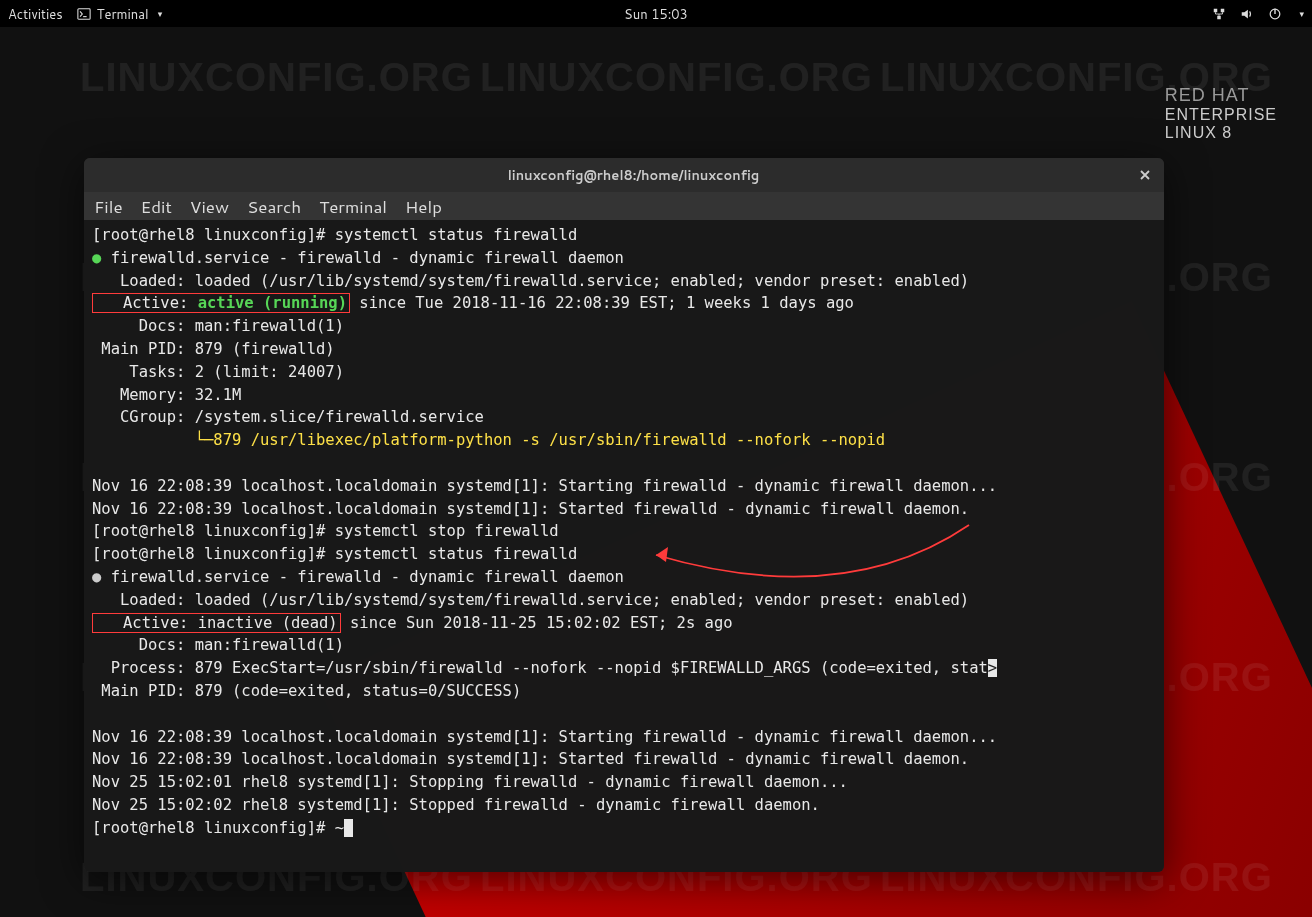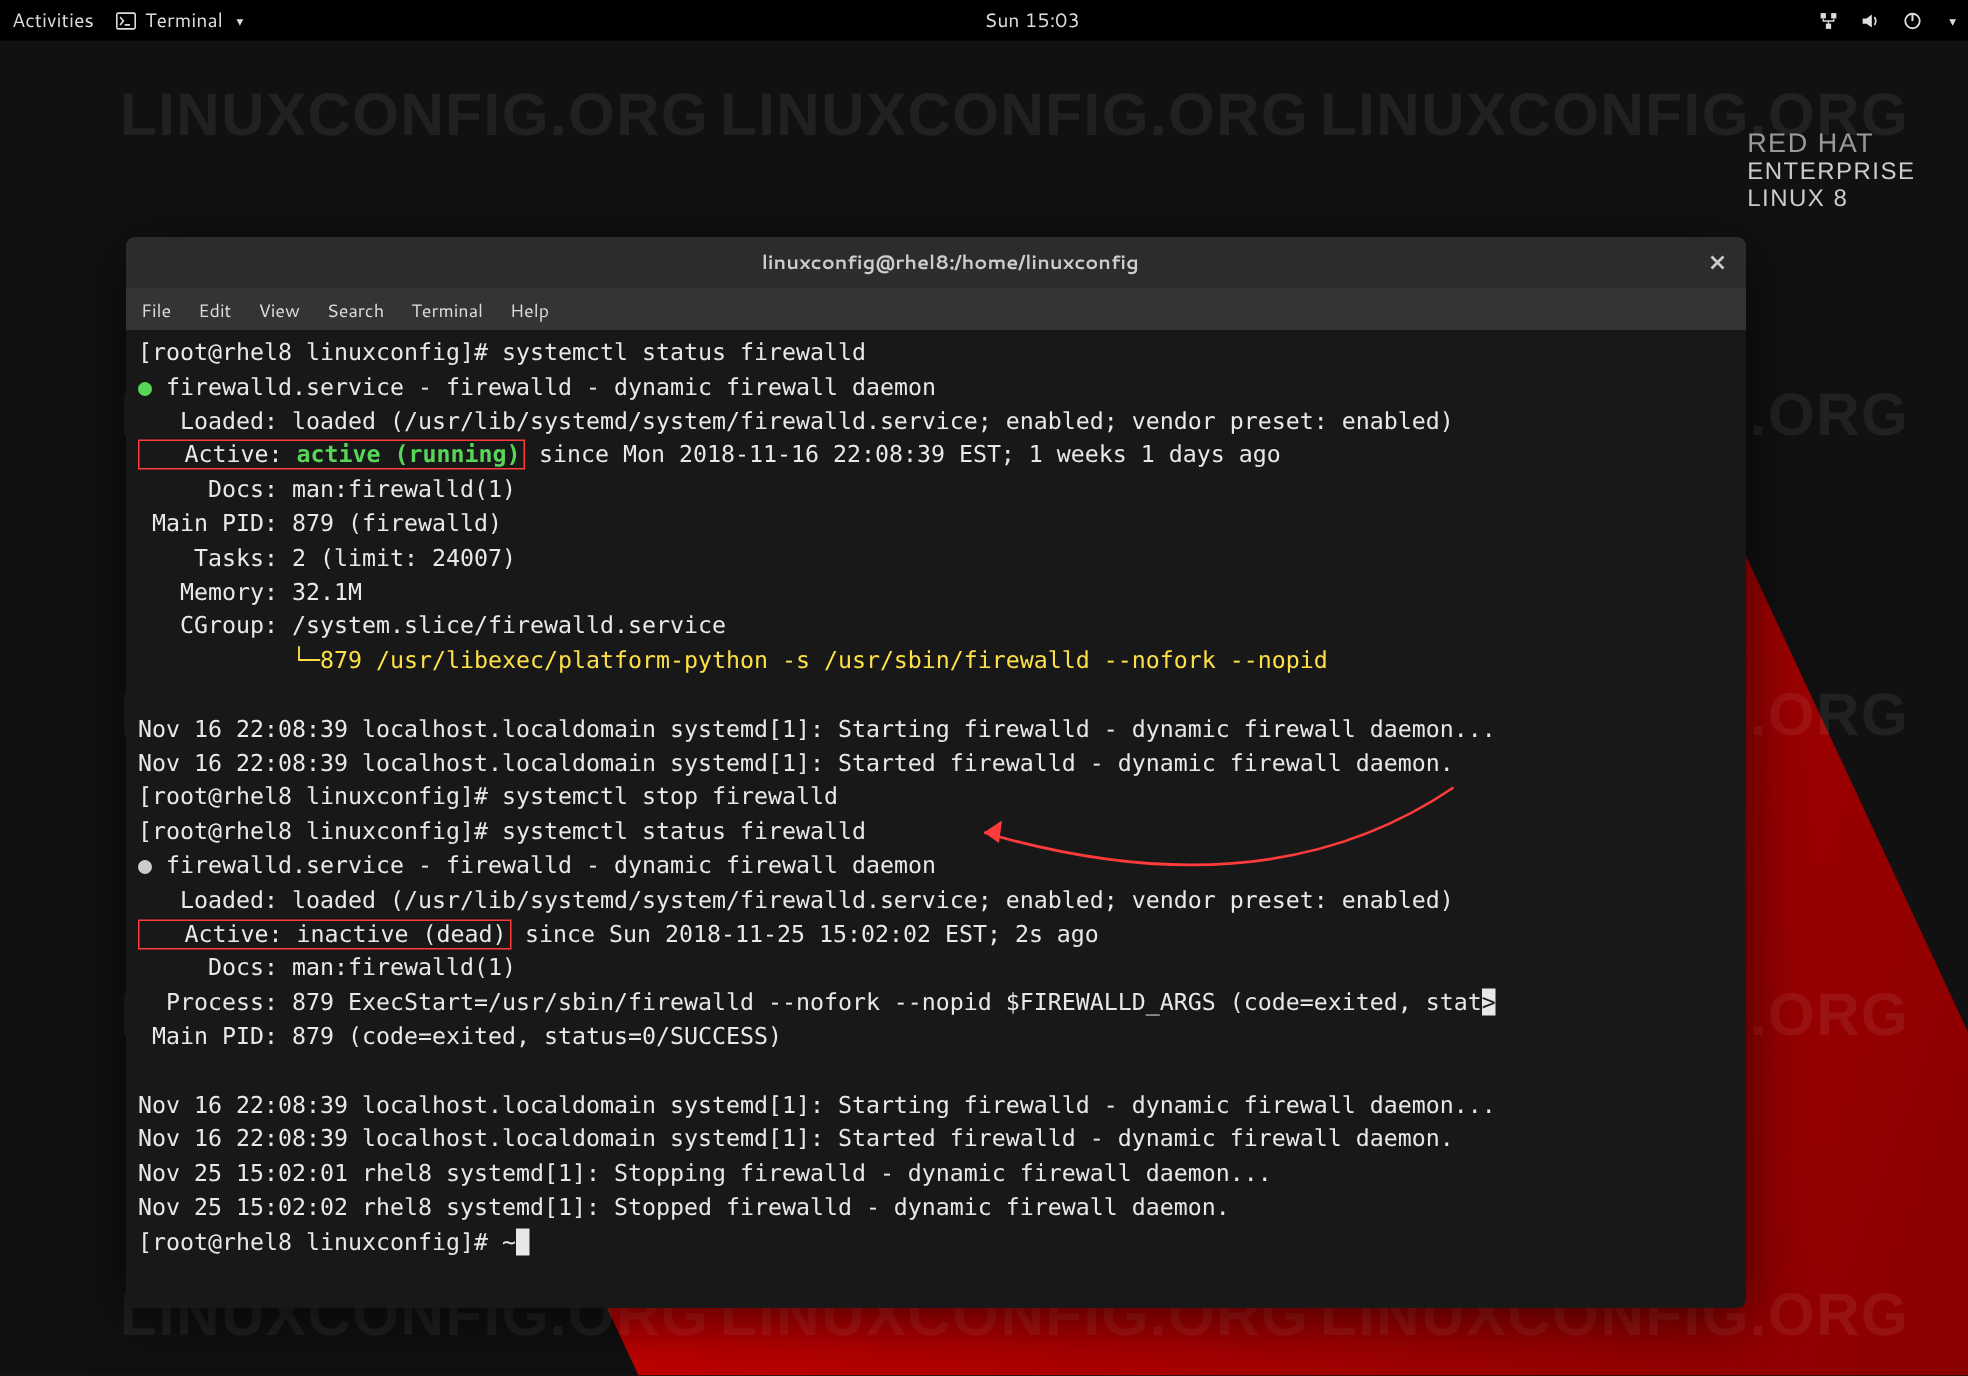--- a/index.html
+++ b/index.html
@@ -73,21 +73,21 @@
     top: 0; left: 0; right: 0;
     height: 27px;
     background: #000;
     display: flex;
     align-items: center;
     color: #ddd;
     font-size: 13px;
     padding: 0 8px;
   }
   .topbar-left { display: flex; align-items: center; gap: 14px; }
-  .topbar-center { position: absolute; left: 50%; transform: translateX(-50%); margin-left: 32px; }
+  .topbar-center { position: absolute; left: 50%; transform: translateX(-50%); }
   .topbar-right { margin-left: auto; display: flex; align-items: center; gap: 14px; }
   .topbar .tri { font-size: 9px; margin-left: 3px; }
   .topbar svg { width: 14px; height: 14px; fill: #ddd; }
   .topbar .terminal-icon-box {
     display: inline-flex; align-items: center; gap: 6px;
   }
 
   
   .term-window {
     position: absolute;
@@ -122,21 +122,21 @@
     color: #ccc;
   }
   .menubar {
     height: 28px;
     background: #343434;
     display: flex;
     align-items: center;
     padding: 0 10px;
     gap: 18px;
     color: #ddd;
-    font-size: 12px;
+    font-size: 17px;
   }
   .menubar span { cursor: pointer; }
   .term-body {
     background: rgba(24,24,24,0.93);
     padding: 4px 8px 10px 8px;
     font-family: "Monaco", "DejaVu Sans Mono", "Consolas", monospace;
     font-size: 15.5px;
     line-height: 22.8px;
     color: #e8e8e8;
     white-space: pre;
@@ -237,21 +237,21 @@
     <span>File</span>
     <span>Edit</span>
     <span>View</span>
     <span>Search</span>
     <span>Terminal</span>
     <span>Help</span>
   </div>
   <div class="term-body"><span>[root@rhel8 linuxconfig]# </span><span>systemctl status firewalld</span>
 <span class="bullet-green">●</span> <span>firewalld.service - firewalld - dynamic firewall daemon</span>
 <span>   Loaded: loaded (/usr/lib/systemd/system/firewalld.service; enabled; vendor preset: enabled)</span>
-<span class="box-red"><span>   Active: </span><span class="green">active (running)</span></span><span> since Mon 2018-11-16 22:08:39 EST; 1 weeks 1 days ago</span>
+<span class="box-red"><span>   Active: </span><span class="green">active (running)</span></span><span> since Tue 2018-11-16 22:08:39 EST; 1 weeks 1 days ago</span>
 <span>     Docs: man:firewalld(1)</span>
 <span> Main PID: 879 (firewalld)</span>
 <span>    Tasks: 2 (limit: 24007)</span>
 <span>   Memory: 32.1M</span>
 <span>   CGroup: /system.slice/firewalld.service</span>
 <span class="tree">           └─879 /usr/libexec/platform-python -s /usr/sbin/firewalld --nofork --nopid</span>
 
 <span>Nov 16 22:08:39 localhost.localdomain systemd[1]: Starting firewalld - dynamic firewall daemon...</span>
 <span>Nov 16 22:08:39 localhost.localdomain systemd[1]: Started firewalld - dynamic firewall daemon.</span>
 <span>[root@rhel8 linuxconfig]# </span><span>systemctl stop firewalld</span>

